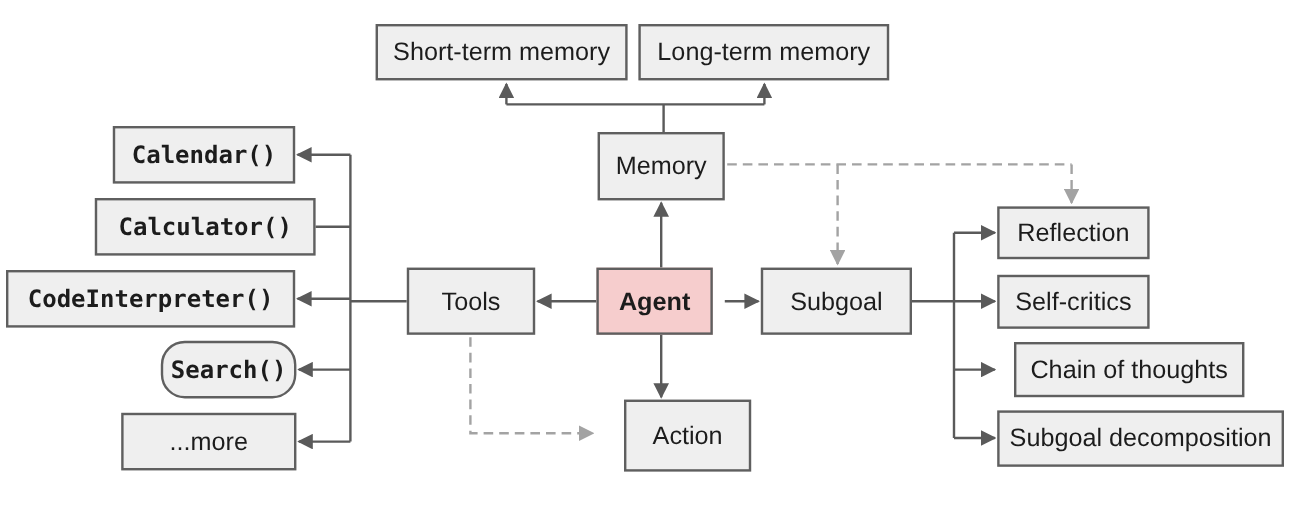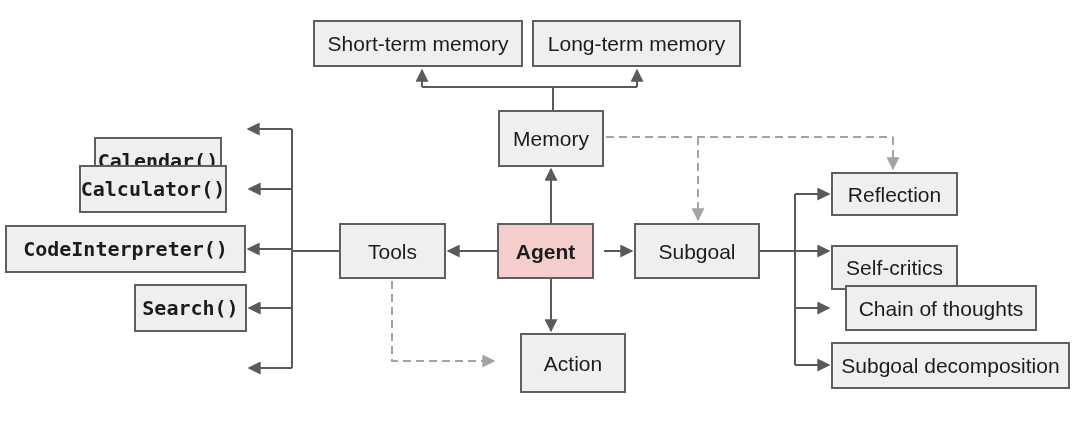--- a/index.html
+++ b/index.html
@@ -103,23 +103,24 @@
   <div class="node" style="left:532px; top:20px; width:209px; height:47px;">Long-term memory</div>
 
   <div class="node" style="left:498px; top:110px; width:106px; height:57px;">Memory</div>
 
   <div class="node" style="left:339px; top:223px; width:107px; height:56px;">Tools</div>
   <div class="node agent" style="left:497px; top:223px; width:97px; height:56px;">Agent</div>
   <div class="node" style="left:634px; top:223px; width:126px; height:56px;">Subgoal</div>
 
   <div class="node" style="left:520px; top:333px; width:106px; height:60px;">Action</div>
 
-  <div class="node mono" style="left:94px; top:105px; width:128px; height:48px;margin-top:32px;">Calendar()</div>
-  <div class="node mono" style="left:79px; top:165px; width:148px; height:48px;">Calculator()</div>
+  <div class="node mono" style="left:94px; top:105px; width:152px; height:48px;">Calendar()</div>
+  <div class="node mono" style="left:79px; top:165px; width:184px; height:48px;">Calculator()</div>
   <div class="node mono" style="left:5px; top:225px; width:241px; height:48px;text-align:right;">CodeInterpreter()</div>
-  <div class="node mono" style="left:134px; top:284px; width:113px; height:48px;">Search()</div>
+  <div class="node mono" style="left:134px; top:284px; width:113px; height:48px;border-radius:20px;">Search()</div>
+  <div class="node" style="left:101px; top:344px; width:146px; height:48px;">...more</div>
 
   <div class="node" style="left:831px; top:172px; width:127px; height:44px;">Reflection</div>
-  <div class="node" style="left:831px; top:245px; width:127px; height:45px;">Self-critics</div>
+  <div class="node" style="left:831px; top:229px; width:127px; height:45px;">Self-critics</div>
   <div class="node" style="left:845px; top:285px; width:192px; height:46px;">Chain of thoughts</div>
   <div class="node" style="left:831px; top:342px; width:239px; height:47px;">Subgoal decomposition</div>
 
 </div>
 
 </body></html>

